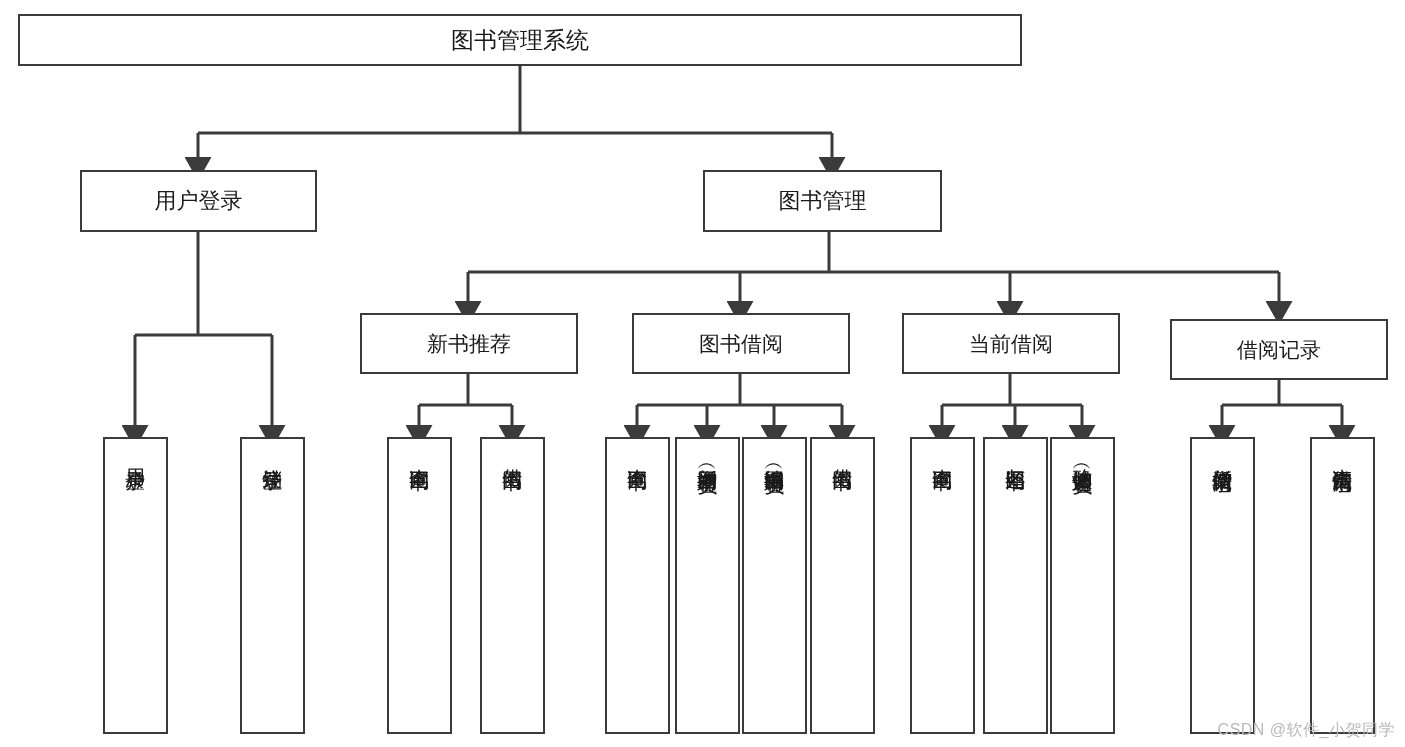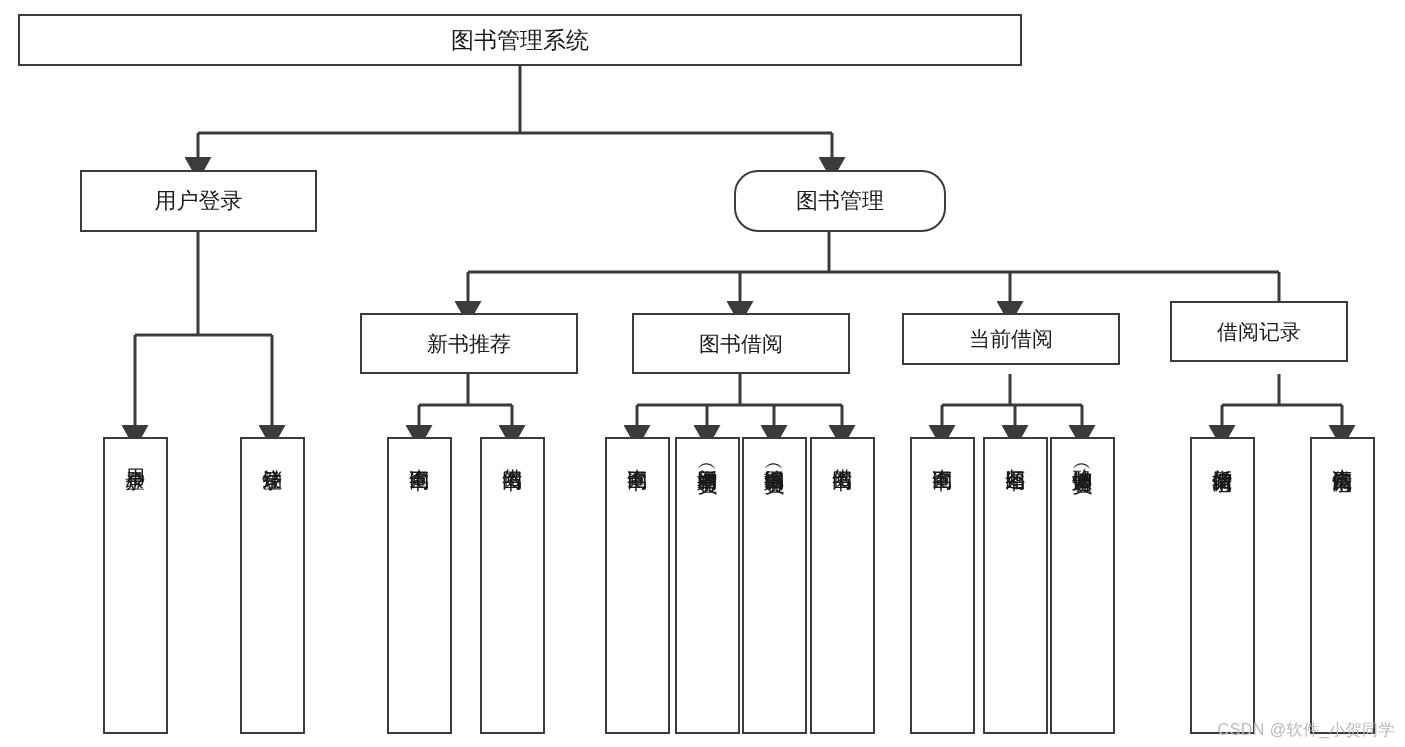--- a/index.html
+++ b/index.html
@@ -123,34 +123,34 @@
     </g>
   </svg>
 
   <div class="node-box level-root" style="left: 18px; top: 14px; width: 1004px; height: 52px;">
     <span>图书管理系统</span>
   </div>
 
   <div class="node-box level-2" style="left: 80px; top: 170px; width: 237px; height: 62px;">
     <span>用户登录</span>
   </div>
-  <div class="node-box level-2" style="left: 734px; top: 170px; width: 212px; height: 62px; border-radius: 24px;">
+  <div class="node-box level-2" style="left: 703px; top: 170px; width: 239px; height: 62px;">
     <span>图书管理</span>
   </div>
 
   <div class="node-box level-3" style="left: 632px; top: 313px; width: 218px; height: 61px;">
     <span>图书借阅</span>
   </div>
   <div class="node-box level-3" style="left: 360px; top: 313px; width: 218px; height: 61px;">
     <span>新书推荐</span>
   </div>
-  <div class="node-box level-3" style="left: 902px; top: 313px; width: 218px; height: 52px;">
+  <div class="node-box level-3" style="left: 902px; top: 313px; width: 218px; height: 61px;">
     <span>当前借阅</span>
   </div>
-  <div class="node-box level-3" style="left: 1170px; top: 301px; width: 178px; height: 61px;">
+  <div class="node-box level-3" style="left: 1170px; top: 319px; width: 218px; height: 61px;">
     <span>借阅记录</span>
   </div>
 
   <div class="node-box leaf" style="left: 103px; top: 437px; width: 65px; height: 297px;">
     <span class="leaf-label">用户登录</span>
   </div>
   <div class="node-box leaf" style="left: 240px; top: 437px; width: 65px; height: 297px;">
     <span class="leaf-label">注销登录</span>
   </div>
   <div class="node-box leaf" style="left: 387px; top: 437px; width: 65px; height: 297px;">

